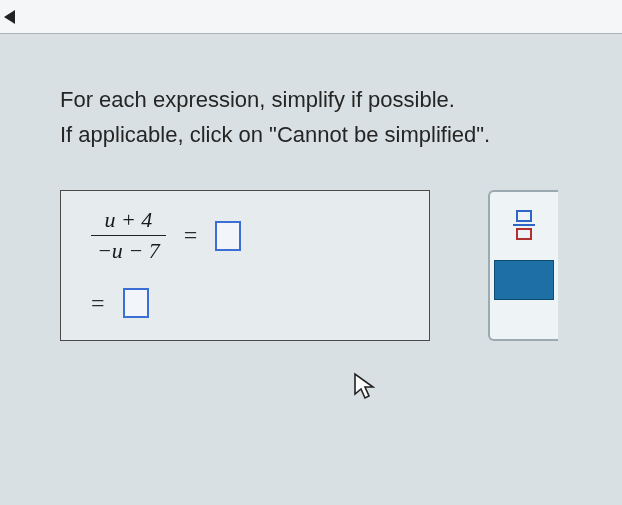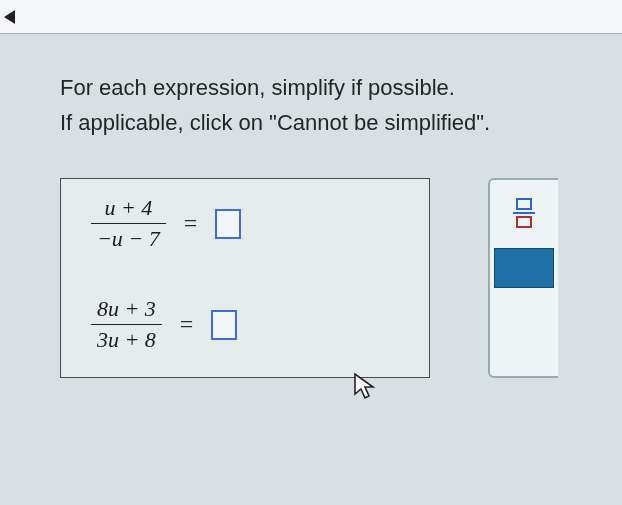--- a/index.html
+++ b/index.html
@@ -22,40 +22,40 @@
     padding-left: 4px;
   }
   .back-arrow {
     width: 0; height: 0;
     border-top: 7px solid transparent;
     border-bottom: 7px solid transparent;
     border-right: 11px solid #222;
     cursor: pointer;
   }
   .content {
-    padding: 36px 36px 0 60px;
+    padding: 48px 36px 0 60px;
   }
   .instr {
     font-size: 22px;
     line-height: 1.6;
     margin-bottom: 38px;
     color: #252525;
   }
   .work-row {
     display: flex;
     align-items: stretch;
   }
   .problem-box {
     border: 1.5px solid #4a4a4a;
     background: #e6eced;
     width: 370px;
     padding: 14px 18px 22px 30px;
     display: flex;
     flex-direction: column;
-    gap: 40px;
+    gap: 22px;
   }
   .prow {
     display: flex;
     align-items: center;
     gap: 18px;
   }
   .frac {
     display: inline-flex;
     flex-direction: column;
     align-items: center;
@@ -142,25 +142,20 @@
         <span class="frac">
           <span class="num">u + 4</span>
           <span class="bar"></span>
           <span class="den">−u − 7</span>
         </span>
         <span class="eq">=</span>
         <span class="answer-slot"></span>
       </div>
 
       <div class="prow">
-        <span class="frac">
-          <span class="num">8u + 3</span>
-          <span class="bar"></span>
-          <span class="den">3u + 8</span>
-        </span>
         <span class="eq">=</span>
         <span class="answer-slot"></span>
       </div>
 
     </div>
 
     <div class="side-panel">
       <div class="tool-frac">
         <div class="sq"></div>
         <div class="ln"></div>

